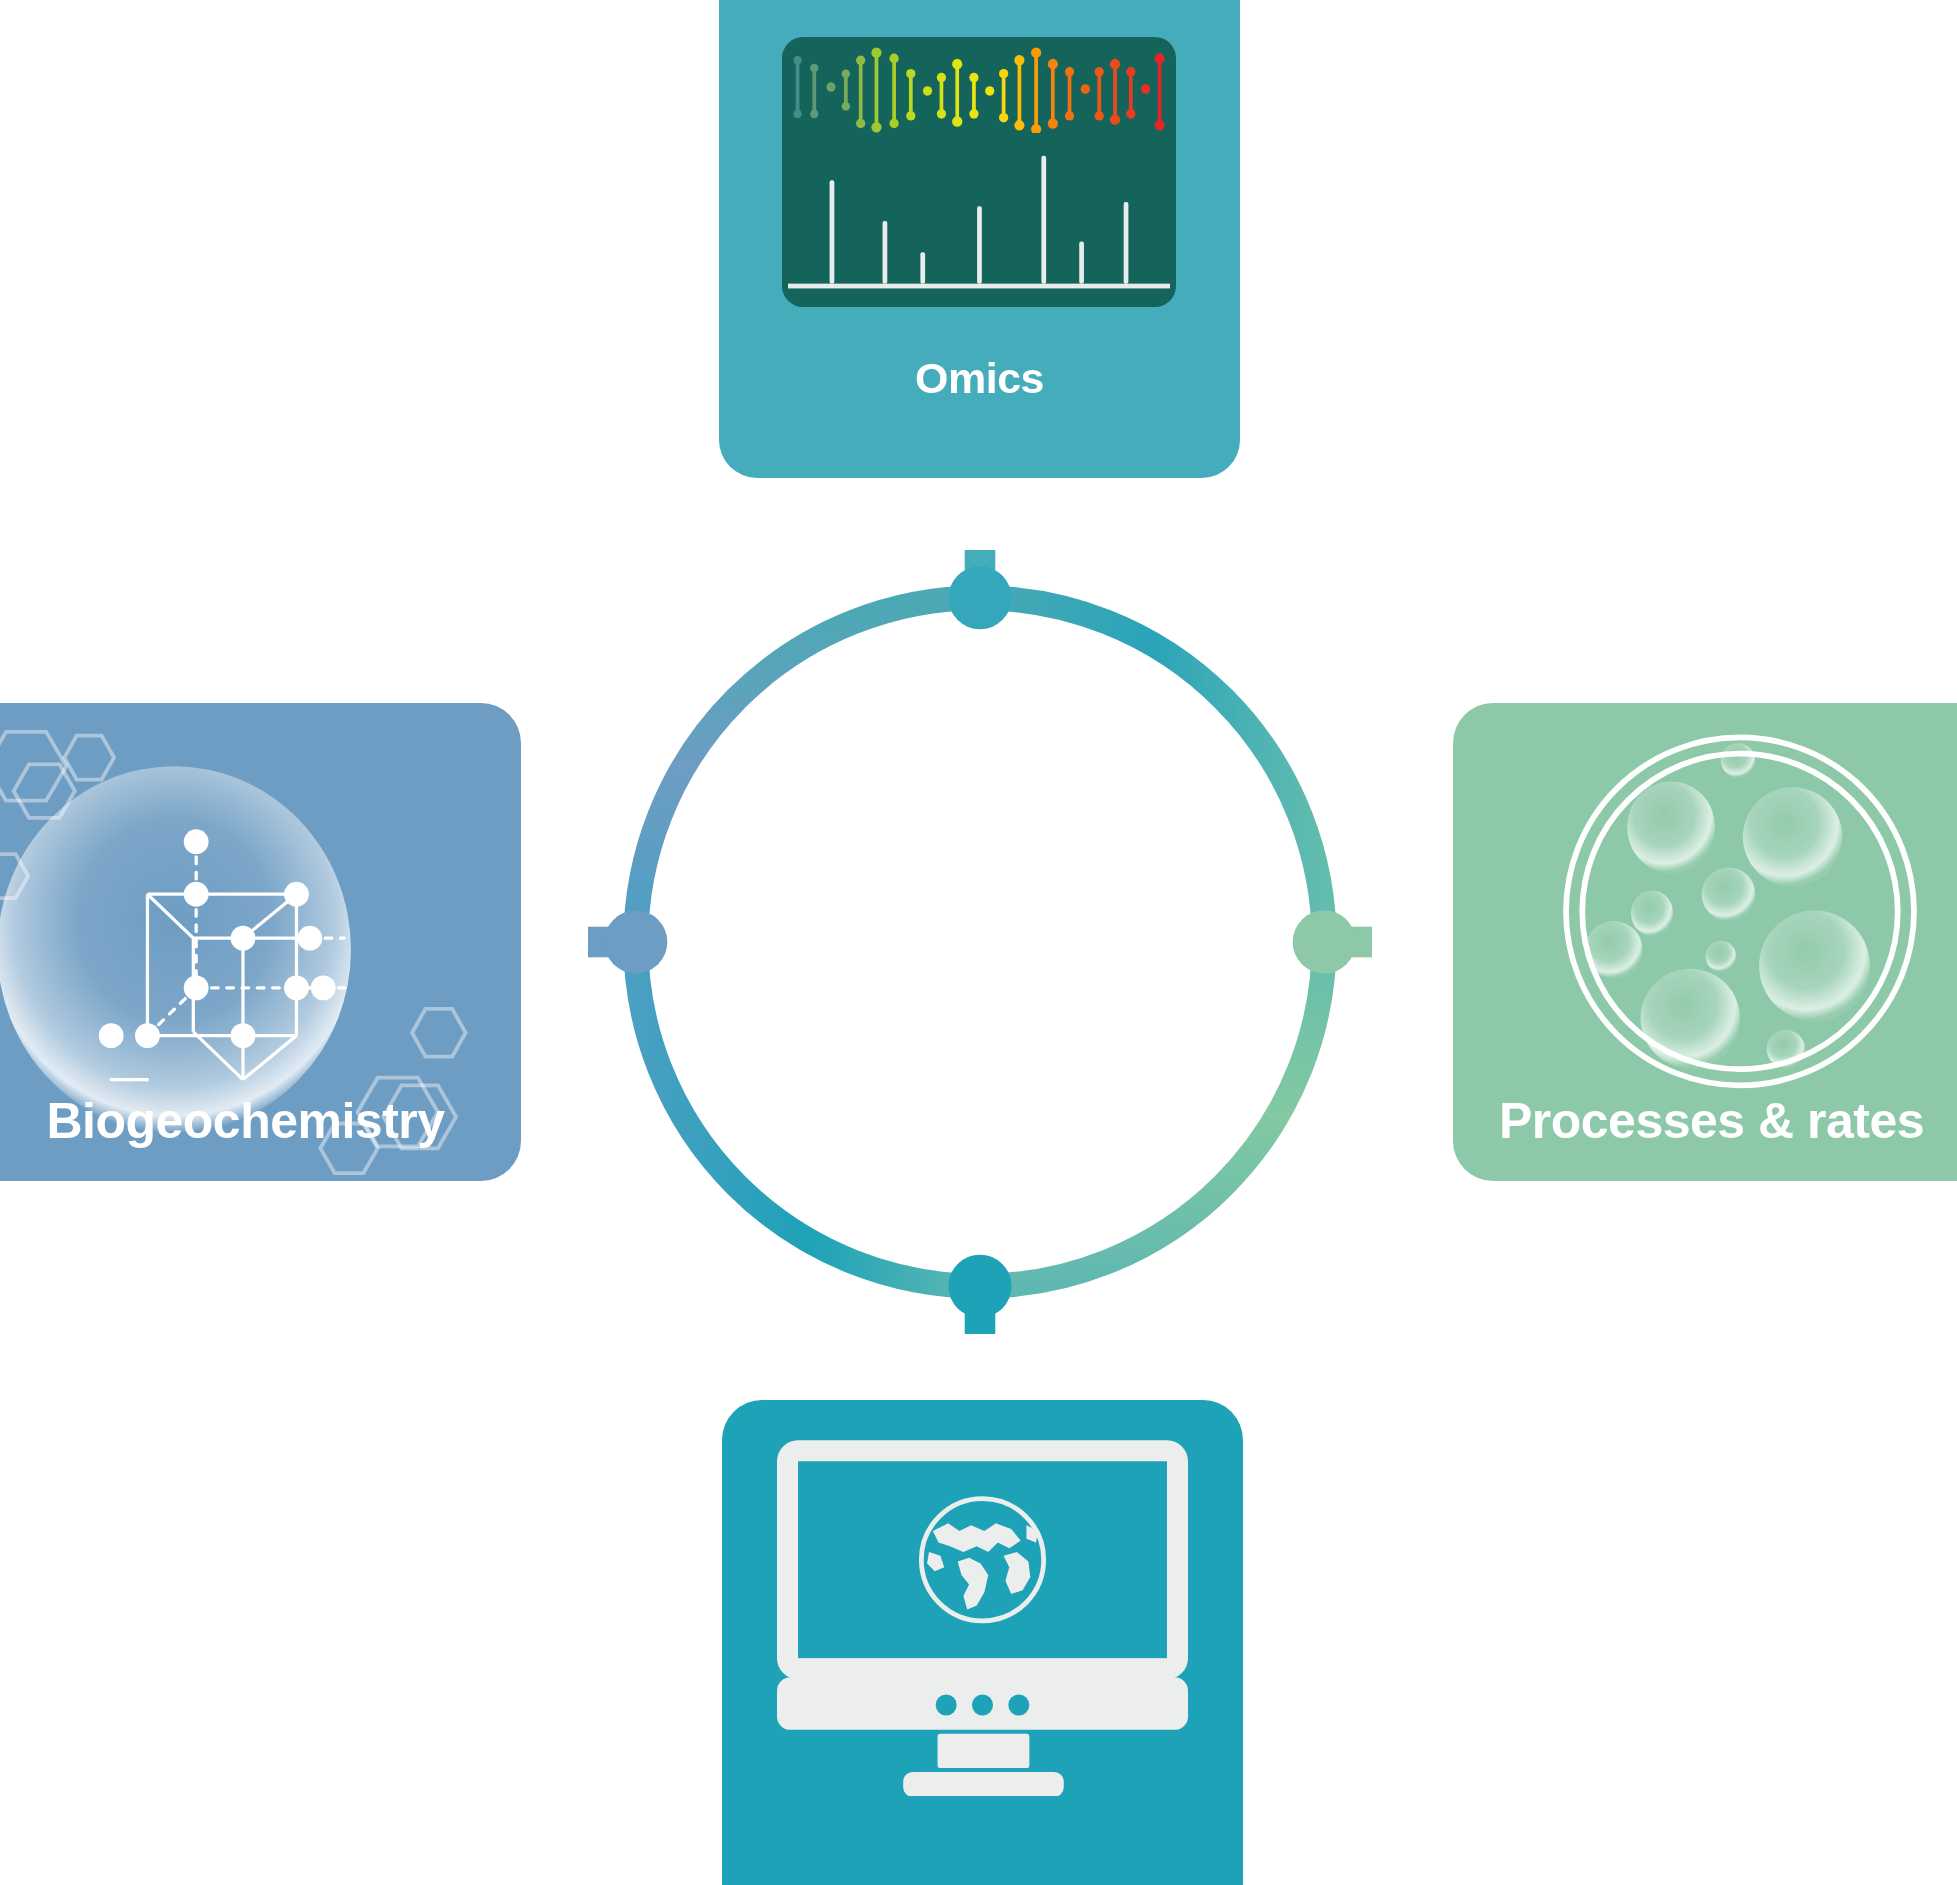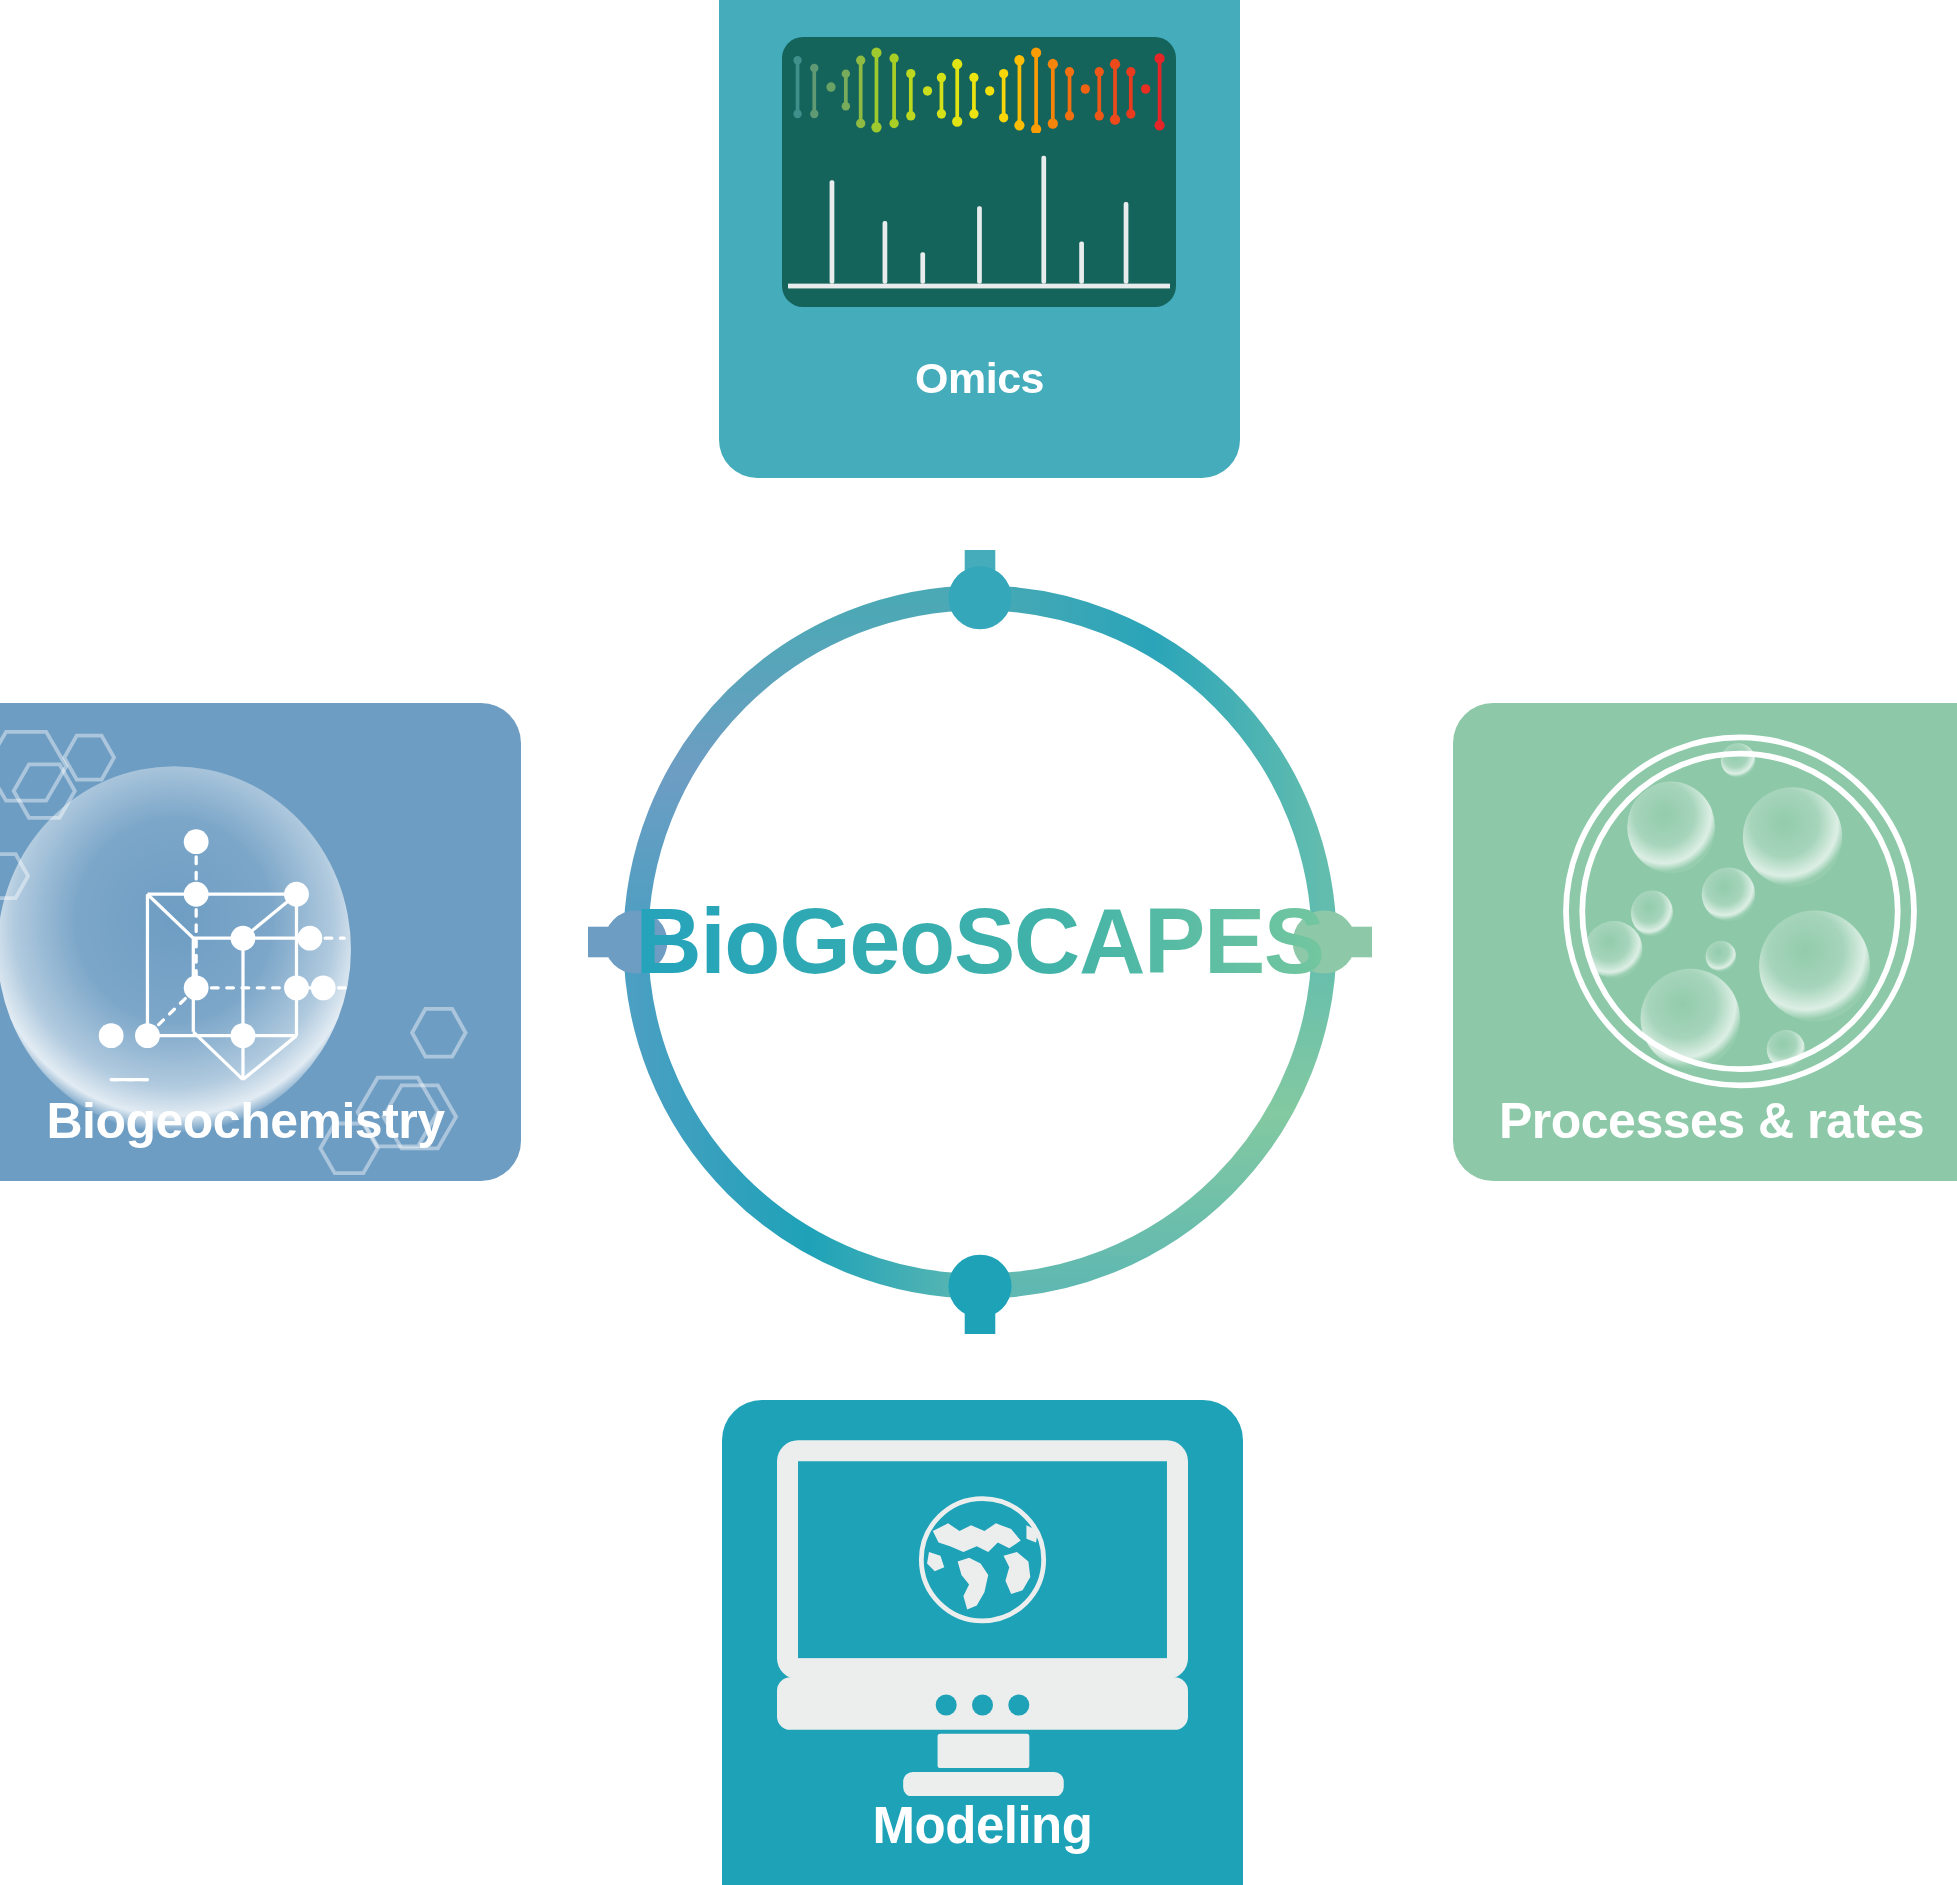--- a/index.html
+++ b/index.html
@@ -98,21 +98,20 @@
     <rect x="394" y="764" width="32" height="130" fill="#1ea2b8"></rect>
     <rect x="-72" y="394" width="126" height="32" fill="#6e9dc3"></rect>
     <rect x="766" y="394" width="128" height="32" fill="#8dc9a8"></rect>
 
     <circle cx="410" cy="50" r="33" fill="#35a7bb"></circle>
     <circle cx="410" cy="770" r="33" fill="#1ea2b8"></circle>
     <circle cx="50" cy="410" r="33" fill="#6e9dc3"></circle>
     <circle cx="770" cy="410" r="33" fill="#8dc9a8"></circle>
   </svg>
 
-  <div id="center-title">BioGeoSCAPES</div>
 
   <div class="card" id="omics-card">
     <div id="omics-screen">
       <svg id="dna-strip" viewBox="0 0 404 92" preserveAspectRatio="none">
           <g>
             <rect x="4" y="16" width="4" height="56" fill="#3f8f8b"></rect>
             <circle cx="6" cy="16" r="4.5" fill="#3f8f8b"></circle>
             <circle cx="6" cy="72" r="4.5" fill="#3f8f8b"></circle>
           </g>
           <g>
@@ -255,21 +254,20 @@
           <path d="M -52 -30 L -36 -38 L -24 -30 L -12 -36 L 2 -30 L 14 -38 L 30 -32
                    L 40 -20 L 28 -12 L 16 -18 L 6 -8 L -6 -14 L -20 -8 L -34 -14 L -46 -18 Z"></path>
           <path d="M -26 2 L -14 -2 L -2 4 L 6 16 L 2 34 L -6 48 L -16 52 L -20 38
                    L -14 26 L -22 16 Z"></path>
           <path d="M 22 -4 L 36 -8 L 48 2 L 50 18 L 42 32 L 30 36 L 24 22 L 28 8 Z"></path>
           <path d="M -56 -8 L -44 -4 L -40 8 L -50 12 L -58 4 Z"></path>
           <path d="M 46 -36 L 58 -30 L 56 -18 L 46 -22 Z"></path>
         </g>
       </g>
     </svg>
-    <div class="card-label" id="modeling-label">Modeling</div>
   </div>
 
   <div class="card" id="biogeo-card">
     <svg id="biogeo-art" viewBox="0 0 605 500">
       <defs>
         <radialGradient id="sphereGrad" cx="50%" cy="42%" r="58%">
           <stop offset="0%" stop-color="#ffffff" stop-opacity="0.00"></stop>
           <stop offset="48%" stop-color="#ffffff" stop-opacity="0.10"></stop>
           <stop offset="78%" stop-color="#ffffff" stop-opacity="0.46"></stop>
           <stop offset="92%" stop-color="#ffffff" stop-opacity="0.80"></stop>

